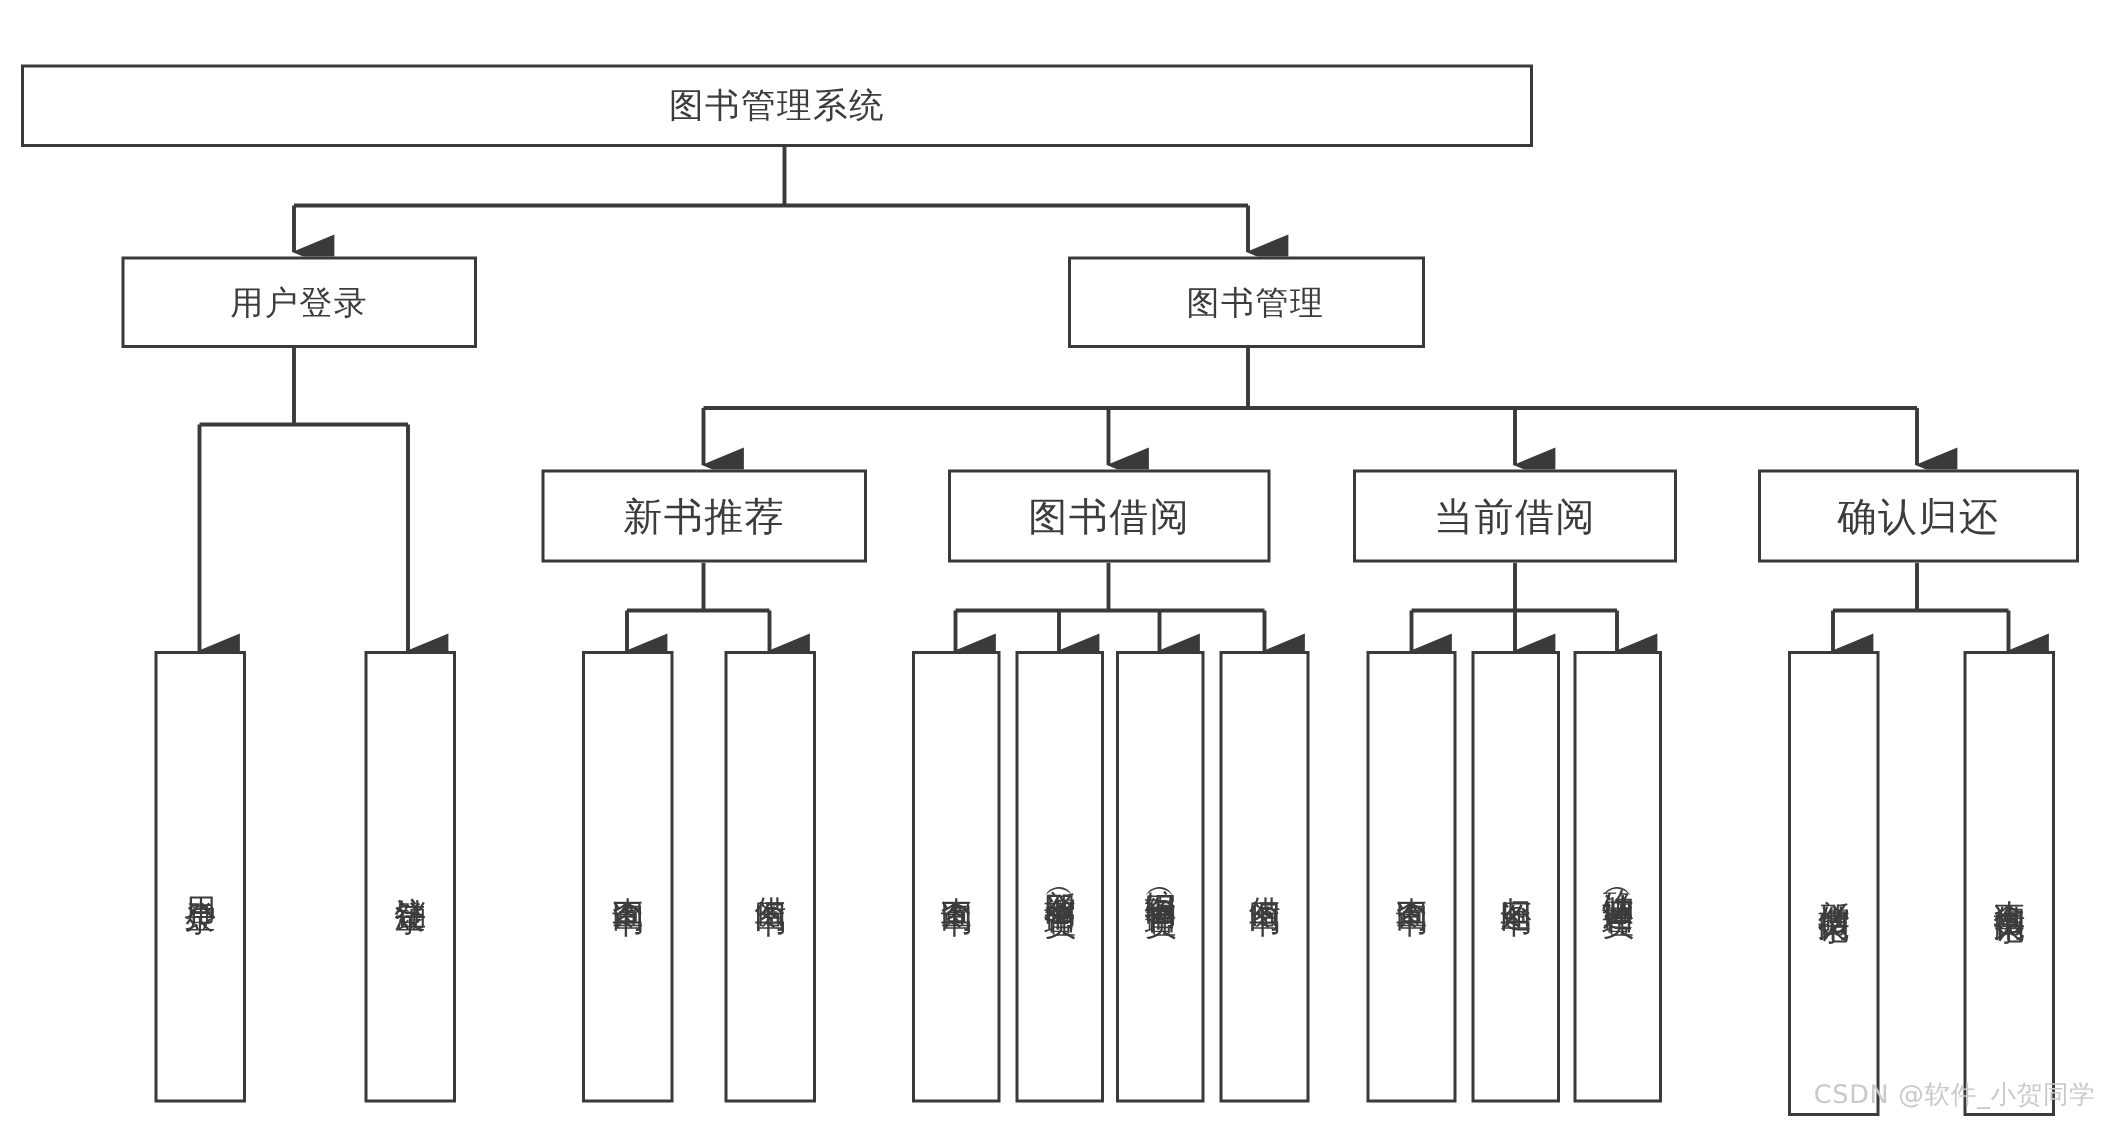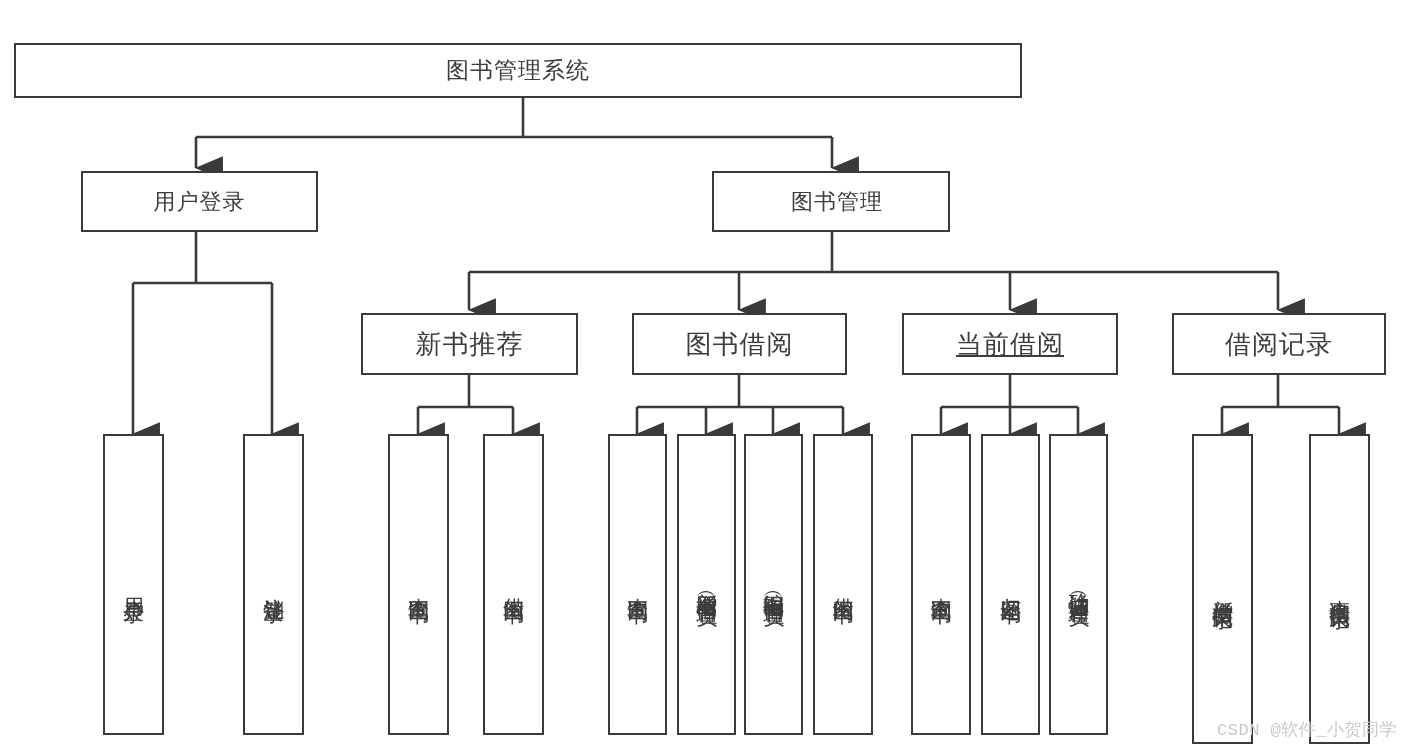--- a/index.html
+++ b/index.html
@@ -63,21 +63,20 @@
   }
   .watermark {
     position: absolute;
     right: 8px;
     bottom: 6px;
     font-size: 17px;
     color: #c9c9c9;
     letter-spacing: 0.5px;
     z-index: 3;
     white-space: nowrap;
-    font-family: Liberation Mono, monospace;
   }
 </style>
 </head>
 <body>
 
 <div id="canvas">
 
   <svg id="edges" viewBox="0 0 1405 747" xmlns="http://www.w3.org/2000/svg">
     <defs>
       <marker id="arrow" viewBox="0 0 10 12" refX="5" refY="11.5" markerWidth="9" markerHeight="11" orient="auto-start-reverse">
@@ -138,25 +137,25 @@
   <div class="node level1" style="left:712px; top:171px; width:238px; height:61px;padding-left:12px;">
     <span>图书管理</span>
   </div>
 
   <div class="node level2" style="left:361px; top:313px; width:217px; height:62px;">
     <span>新书推荐</span>
   </div>
   <div class="node level2" style="left:632px; top:313px; width:215px; height:62px;align-items:center;">
     <span>图书借阅</span>
   </div>
-  <div class="node level2" style="left:902px; top:313px; width:216px; height:62px;text-decoration:underline;">
+  <div class="node level2" style="left:902px; top:313px; width:216px; height:62px;">
     <span>当前借阅</span>
   </div>
   <div class="node level2" style="left:1172px; top:313px; width:214px; height:62px;">
-    <span>借阅记录</span>
+    <span>确认归还</span>
   </div>
 
   <div class="node leaf" style="left:103px; top:434px; width:61px; height:301px;">
     <span class="vtext">用户登录</span>
   </div>
   <div class="node leaf" style="left:243px; top:434px; width:61px; height:301px;">
     <span class="vtext">注销登录</span>
   </div>
 
   <div class="node leaf" style="left:388px; top:434px; width:61px; height:301px;">

